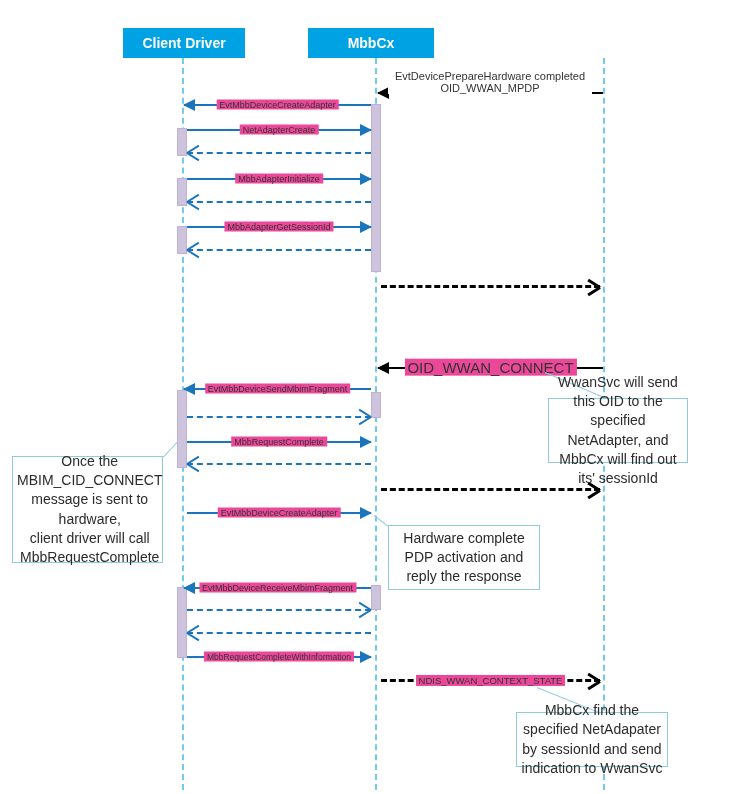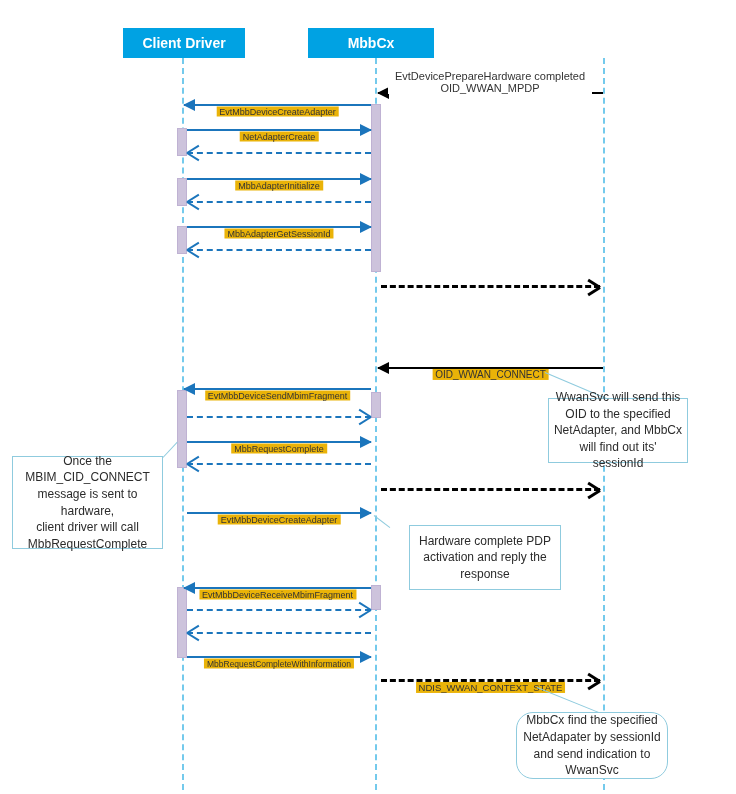--- a/index.html
+++ b/index.html
@@ -32,35 +32,35 @@
 
   
   .chev{position:absolute;width:14px;height:0;border-top:2px solid #1B75BC;top:-1px;}
   .msg.black .chev{border-top-color:#000;border-top-width:3px;}
   .chev.l1{left:0;transform-origin:left center;transform:rotate(32deg);}
   .chev.l2{left:0;transform-origin:left center;transform:rotate(-32deg);}
   .chev.r1{right:0;transform-origin:right center;transform:rotate(32deg);}
   .chev.r2{right:0;transform-origin:right center;transform:rotate(-32deg);}
 
   
-  .lbl{position:absolute;left:50%;top:7px;transform:translate(-50%,-55%);background:#eab308;
+  .lbl{position:absolute;left:50%;top:0;transform:translate(-50%,-55%);background:#ec4899;
        padding:0 3px;font-size:9px;white-space:nowrap;color:#333;z-index:5;}
 
   
   .m1lbl{position:absolute;left:388px;top:70px;width:204px;text-align:center;font-size:11px;
          line-height:12px;background:#fff;color:#333;z-index:5;}
 
   
   .note{position:absolute;background:#fff;border:1px solid #404040;display:flex;align-items:center;
         justify-content:center;font-size:11px;z-index:6;text-align:center;}
 
   
-  .callout{position:absolute;background:#fff;border:1px solid #8FCBDE;font-size:12px;
+  .callout{position:absolute;background:#fff;border:1px solid #8FCBDE;font-size:14px;
            line-height:1.38;text-align:center;z-index:7;padding:4px 4px;box-sizing:border-box;
-           display:flex;align-items:center;justify-content:center;}
+           display:flex;align-items:center;justify-content:flex-start;}
   .callout.pre{white-space:pre-line;}
 
   
   .ptr{position:absolute;height:0;border-top:1px solid #8FCBDE;transform-origin:left center;z-index:6;}
 </style>
 </head>
 <body>
 
 <div class="diagram">
 
@@ -138,21 +138,21 @@
   <div class="msg black thick" style="left:381px;top:287px;width:219px;">
     <span class="line dash"></span>
     <span class="chev r1"></span>
     <span class="chev r2"></span>
   </div>
 
 
   <div class="msg black" style="left:378px;top:368px;width:225px;">
     <span class="line"></span>
     <span class="ah l"></span>
-    <span class="lbl" style="font-size:10px;">OID_WWAN_CONNECT</span>
+    <span class="lbl" style="font-size:15px;">OID_WWAN_CONNECT</span>
   </div>
 
   <div class="msg" style="left:184px;top:389px;width:187px;">
     <span class="line"></span>
     <span class="ah l"></span>
     <span class="lbl">EvtMbbDeviceSendMbimFragment</span>
   </div>
 
   <div class="msg" style="left:187px;top:417px;width:184px;">
     <span class="line dash"></span>
@@ -217,30 +217,30 @@
 
   <div class="ptr" style="left:545px;top:372px;width:73px;transform:rotate(23deg);"></div>
   <div class="ptr" style="left:163px;top:457px;width:21px;transform:rotate(-47deg);"></div>
   <div class="ptr" style="left:374px;top:515px;width:20px;transform:rotate(37deg);"></div>
   <div class="ptr" style="left:537px;top:687px;width:69px;transform:rotate(22deg);"></div>
 
   <div class="callout" style="left:548px;top:398px;width:140px;height:65px;">
     <span>WwanSvc will send this OID to the specified NetAdapter, and MbbCx will find out its' sessionId</span>
   </div>
 
-  <div class="callout pre" style="left:12px;top:456px;width:151px;height:93px;">
+  <div class="callout pre" style="left:12px;top:456px;width:151px;height:107px;">
     <span style="white-space:pre-line;">Once the
 MBIM_CID_CONNECT
 message is sent to
 hardware,
 client driver will call
 MbbRequestComplete</span>
   </div>
 
-  <div class="callout" style="left:388px;top:525px;width:152px;height:65px;margin-left:21px;">
+  <div class="callout" style="left:388px;top:525px;width:152px;height:65px;">
     <span>Hardware complete PDP activation and reply the response</span>
   </div>
 
-  <div class="callout" style="left:516px;top:712px;width:152px;height:67px;border-radius:17px;">
+  <div class="callout" style="left:516px;top:712px;width:152px;height:55px;">
     <span>MbbCx find the specified NetAdapater by sessionId and send indication to WwanSvc</span>
   </div>
 
 </div>
 
 </body></html>

